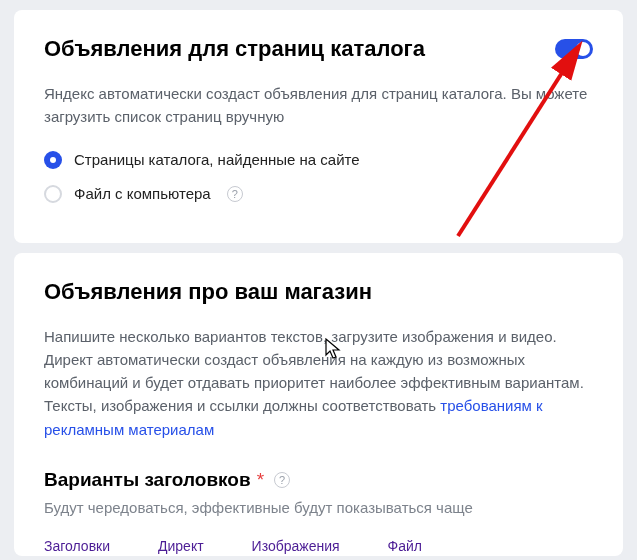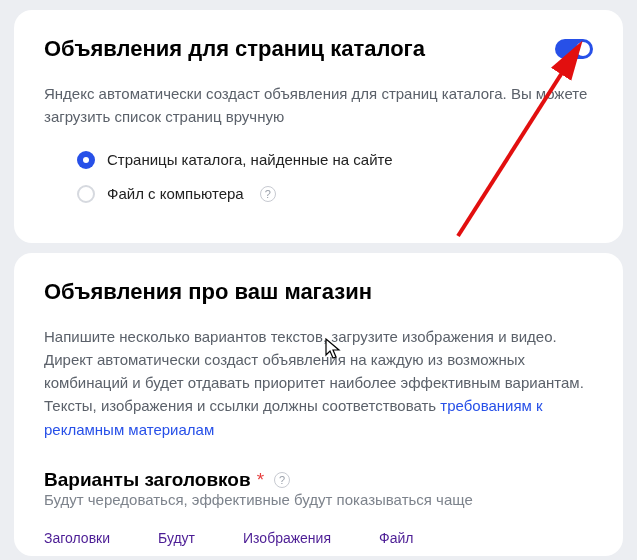--- a/index.html
+++ b/index.html
@@ -6,21 +6,21 @@
   html, body { width: 637px; height: 560px; }
   body {
     font-family: Arial, sans-serif;
     background: #eceef2;
     color: #222;
     position: relative;
     overflow: hidden;
   }
   .card {
     background: #fff;
-    border-radius: 18px;
+    border-radius: 8px;
     margin: 10px 14px;
     padding: 26px 30px 24px 30px;
     position: relative;
   }
   .card-header {
     display: flex;
     align-items: center;
     justify-content: space-between;
   }
   h2 {
@@ -50,21 +50,20 @@
   }
   .link { color: #2750e8; }
   .radios { margin-top: 22px; }
   .radio-row {
     display: flex;
     align-items: center;
     gap: 12px;
     margin-bottom: 16px;
     font-size: 15px;
     color: #222;
-    margin-left: 33px;
   }
   .radio-outer {
     width: 18px; height: 18px;
     border-radius: 50%;
     position: relative;
     flex: 0 0 auto;
   }
   .radio-outer.selected { background: #2750e8; }
   .radio-outer.selected::after {
     content: "";
@@ -101,20 +100,21 @@
     gap: 6px;
     margin-top: 28px;
   }
   .variants-row h3 {
     font-size: 19px;
     font-weight: 700;
     color: #000;
   }
   .req { color: #e64040; font-size: 19px; }
   .sub {
+    margin-top: 8px;
     font-size: 15px;
     color: #7d838c;
   }
   .tabs {
     display: flex;
     gap: 48px;
     margin-top: 22px;
     font-size: 14px;
     color: #4c1d95;
   }
@@ -123,21 +123,21 @@
     top: 36px;
     left: 448px;
     pointer-events: none;
   }
   .cursor {
     position: absolute;
     top: 338px;
     left: 324px;
     pointer-events: none;
   }
-  .second-card { padding-top: 26px; padding-bottom: 10px; }
+  .second-card { padding-top: 26px; padding-bottom: 2px; }
 </style>
 </head>
 <body>
 
 <div class="card">
   <div class="card-header">
     <h2>Объявления для страниц каталога</h2>
     <div class="toggle">
       <div class="toggle-knob"></div>
     </div>
@@ -162,21 +162,21 @@
     <span>Напишите несколько вариантов текстов, загрузите изображения и видео. Директ автоматически создаст объявления на каждую из возможных комбинаций и будет отдавать приоритет наиболее эффективным вариантам. Тексты, изображения и ссылки должны соответствовать </span><span class="link">требованиям к рекламным материалам</span>
   </p>
   <div class="variants-row">
     <h3>Варианты заголовков</h3>
     <span class="req">*</span>
     <span class="help-icon">?</span>
   </div>
   <p class="sub">Будут чередоваться, эффективные будут показываться чаще</p>
   <div class="tabs">
     <span>Заголовки</span>
-    <span>Будут</span>
+    <span>Директ</span>
     <span>Изображения</span>
     <span>Файл</span>
   </div>
 </div>
 
 <svg class="arrow" width="150" height="220">
   <defs>
     <marker id="ah" markerWidth="12" markerHeight="12" refX="6" refY="3" orient="auto">
       <path d="M0,0 L0,6 L10,3 z" fill="#e20f0f"></path>
     </marker>

